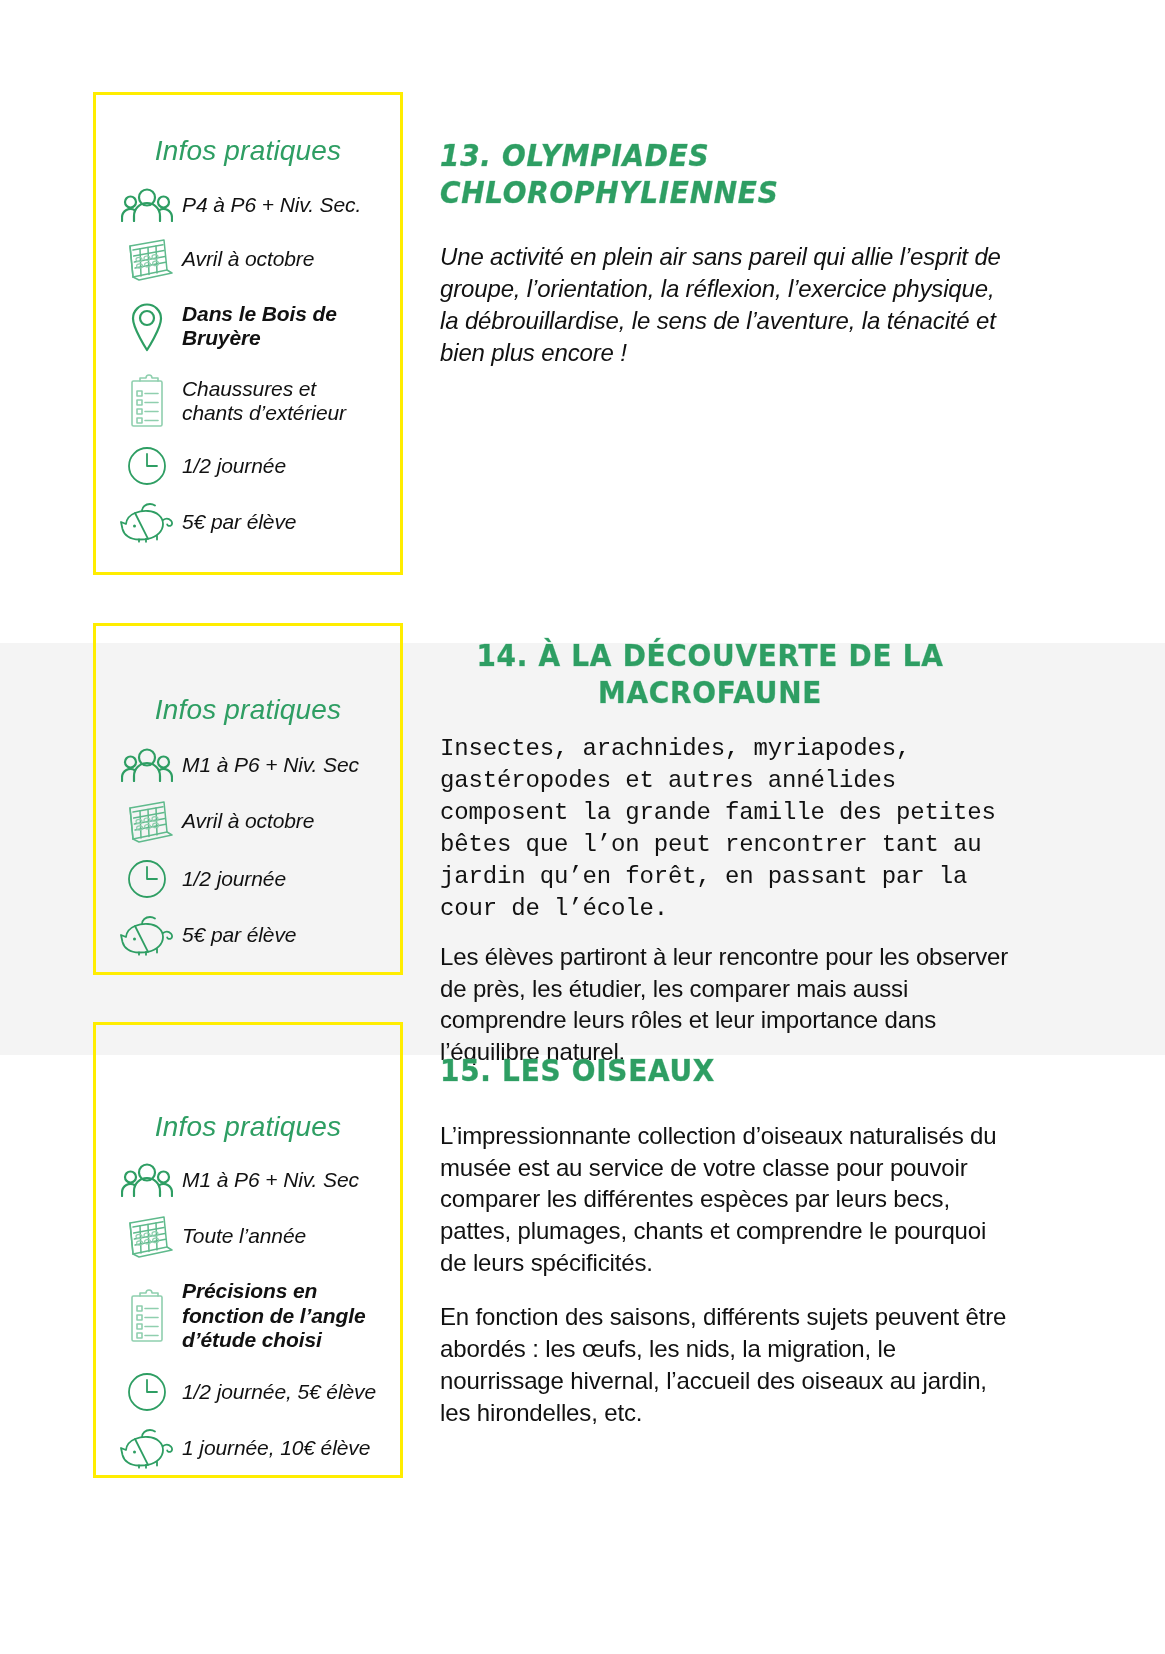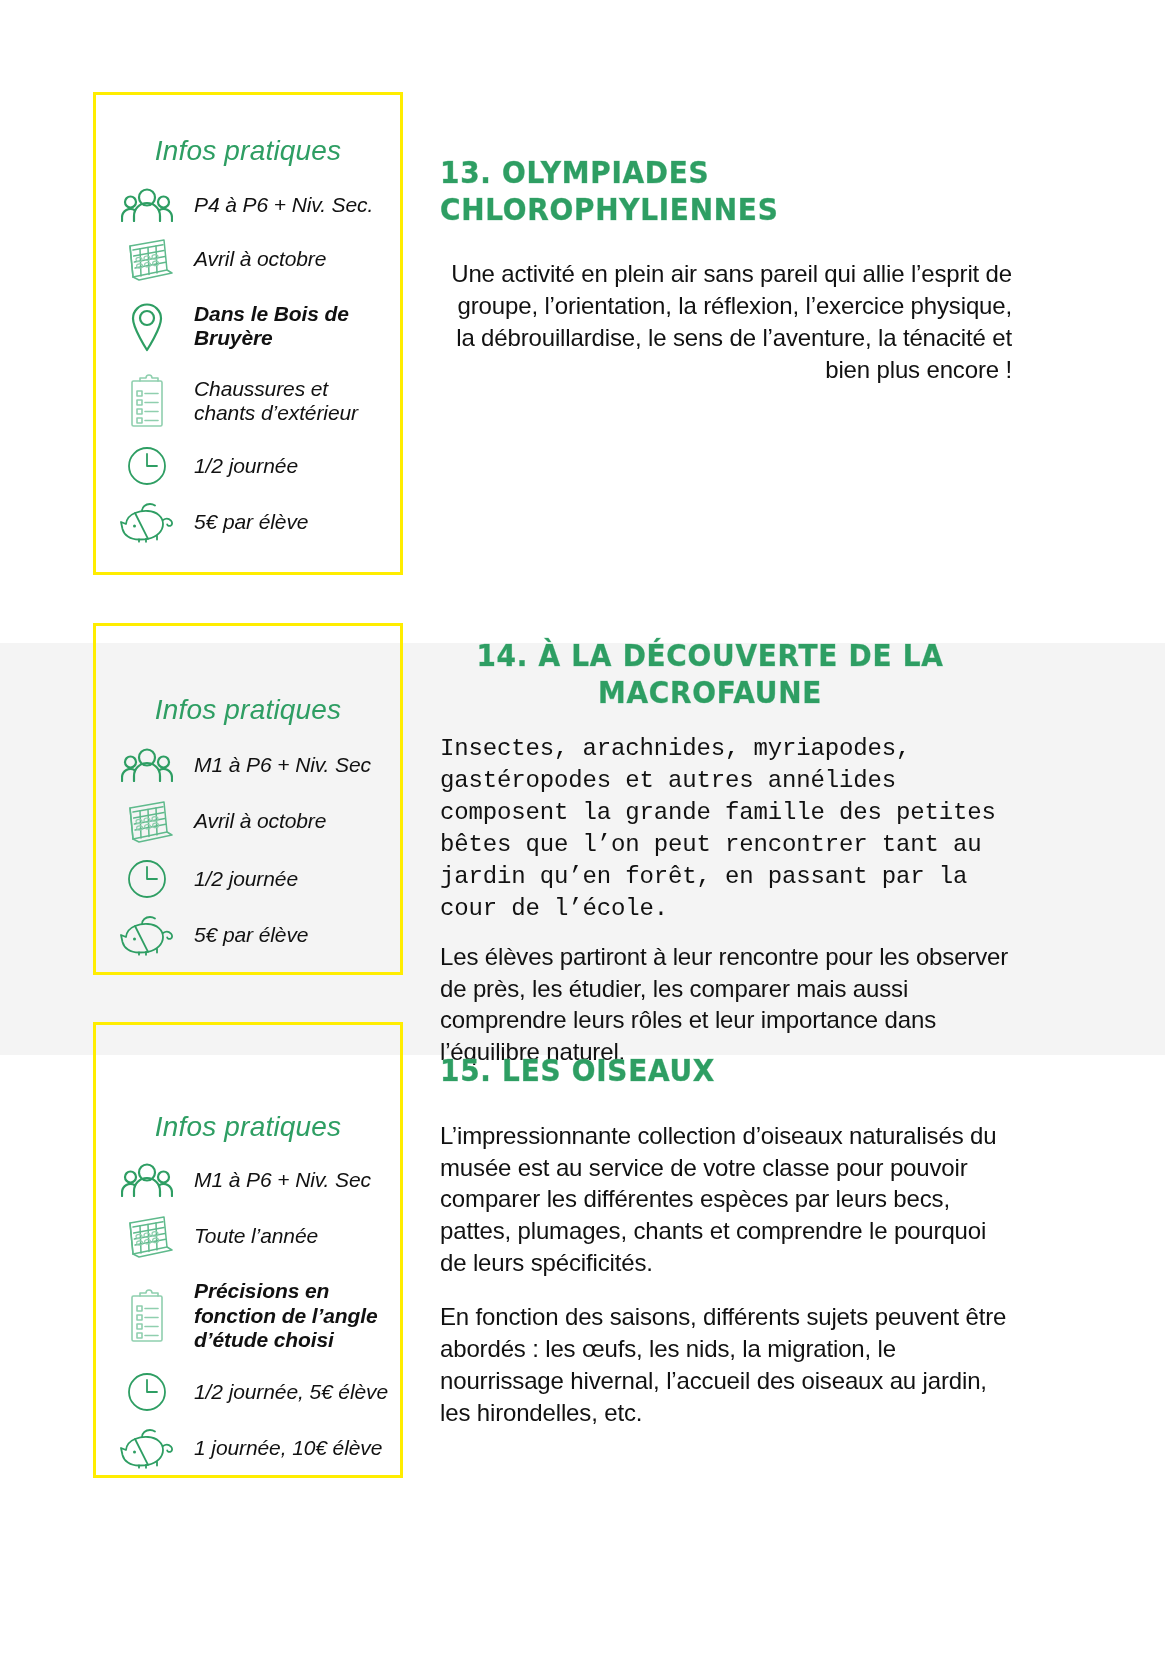--- a/index.html
+++ b/index.html
@@ -32,21 +32,21 @@
     font-style:italic;
     font-size:28px;
     font-weight:400;
     text-align:center;
     letter-spacing:.2px;
     white-space:nowrap;
   }
   .info-row{
     display:flex;
     align-items:center;
-    gap:18px;
+    gap:6px;
     padding:0 6px 0 22px;
   }
   .info-row .ico{
     flex:0 0 auto;
     width:58px;
     display:flex;align-items:center;justify-content:center;
   }
   .info-row .txt{
     font-style:italic;
     font-size:21px;
@@ -199,23 +199,23 @@
               <path d="M23 10.2 C23 6 26.5 3 31 3 C33 3 34.6 3.6 36 4.6"></path>
               <path d="M44 19 C47 17 50 17.6 52 19.6 C53.6 21.3 53.4 23.6 51.8 24.6 C50.4 25.4 48.6 24.8 48.2 23.4"></path>
               <circle cx="15.5" cy="25" r="1.5" fill="#2e9e63" stroke="none"></circle>
             </g>
           </svg>
         </span>
         <span class="txt">5€ par élève</span>
       </div>
     </div>
 
-    <div class="article" style="left:440px;top:155px;width:572px;">
+    <div class="article" style="left:440px;top:138px;width:572px;font-style:italic;">
       <div class="art-title">13. OLYMPIADES CHLOROPHYLIENNES</div>
-      <div class="art-body" style="margin-top:30px;text-align:right;">
+      <div class="art-body" style="margin-top:30px;">
         <p>Une activité en plein air sans pareil qui allie l’esprit de groupe, l’orientation, la réflexion, l’exercice physique, la débrouillardise, le sens de l’aventure, la ténacité et bien plus encore !</p>
       </div>
     </div>
   </div>
 
   <div class="section" style="left:0;top:643px;width:1165px;height:412px;">
 
     <div class="info-card" style="left:93px;top:-20px;width:310px;height:352px;">
       <div class="info-title" style="margin-top:68px;">Infos pratiques</div>
 

